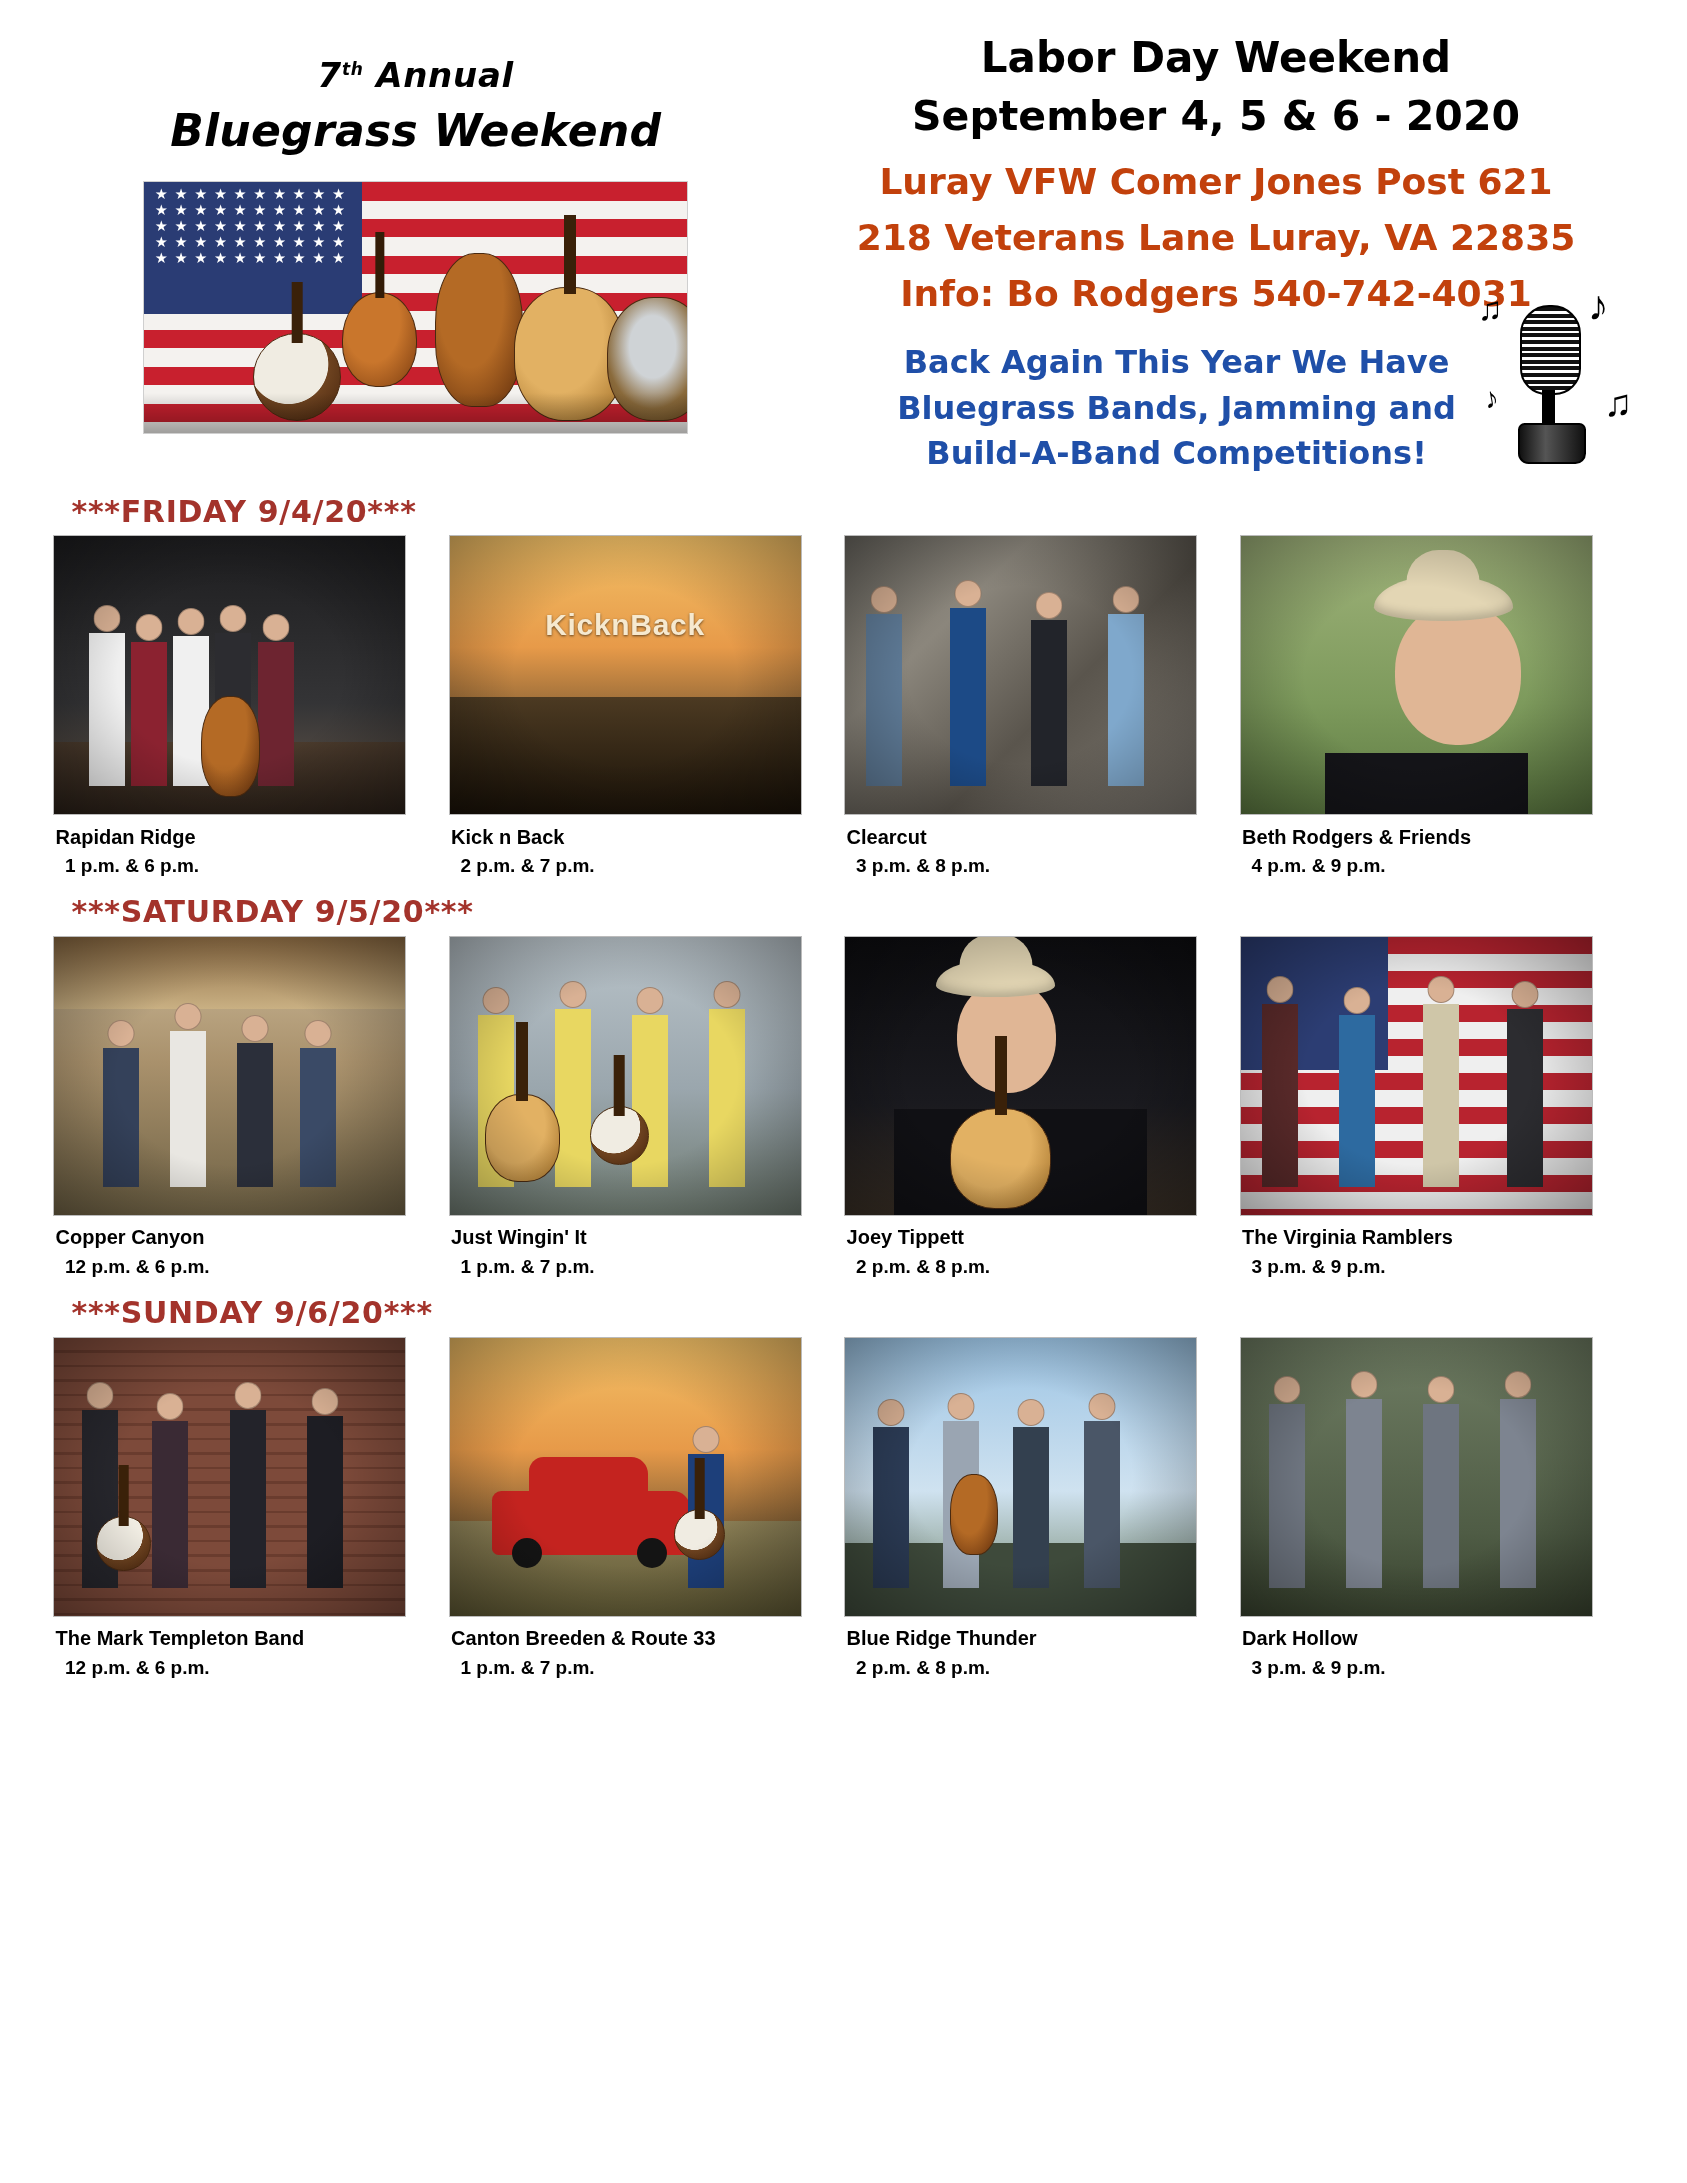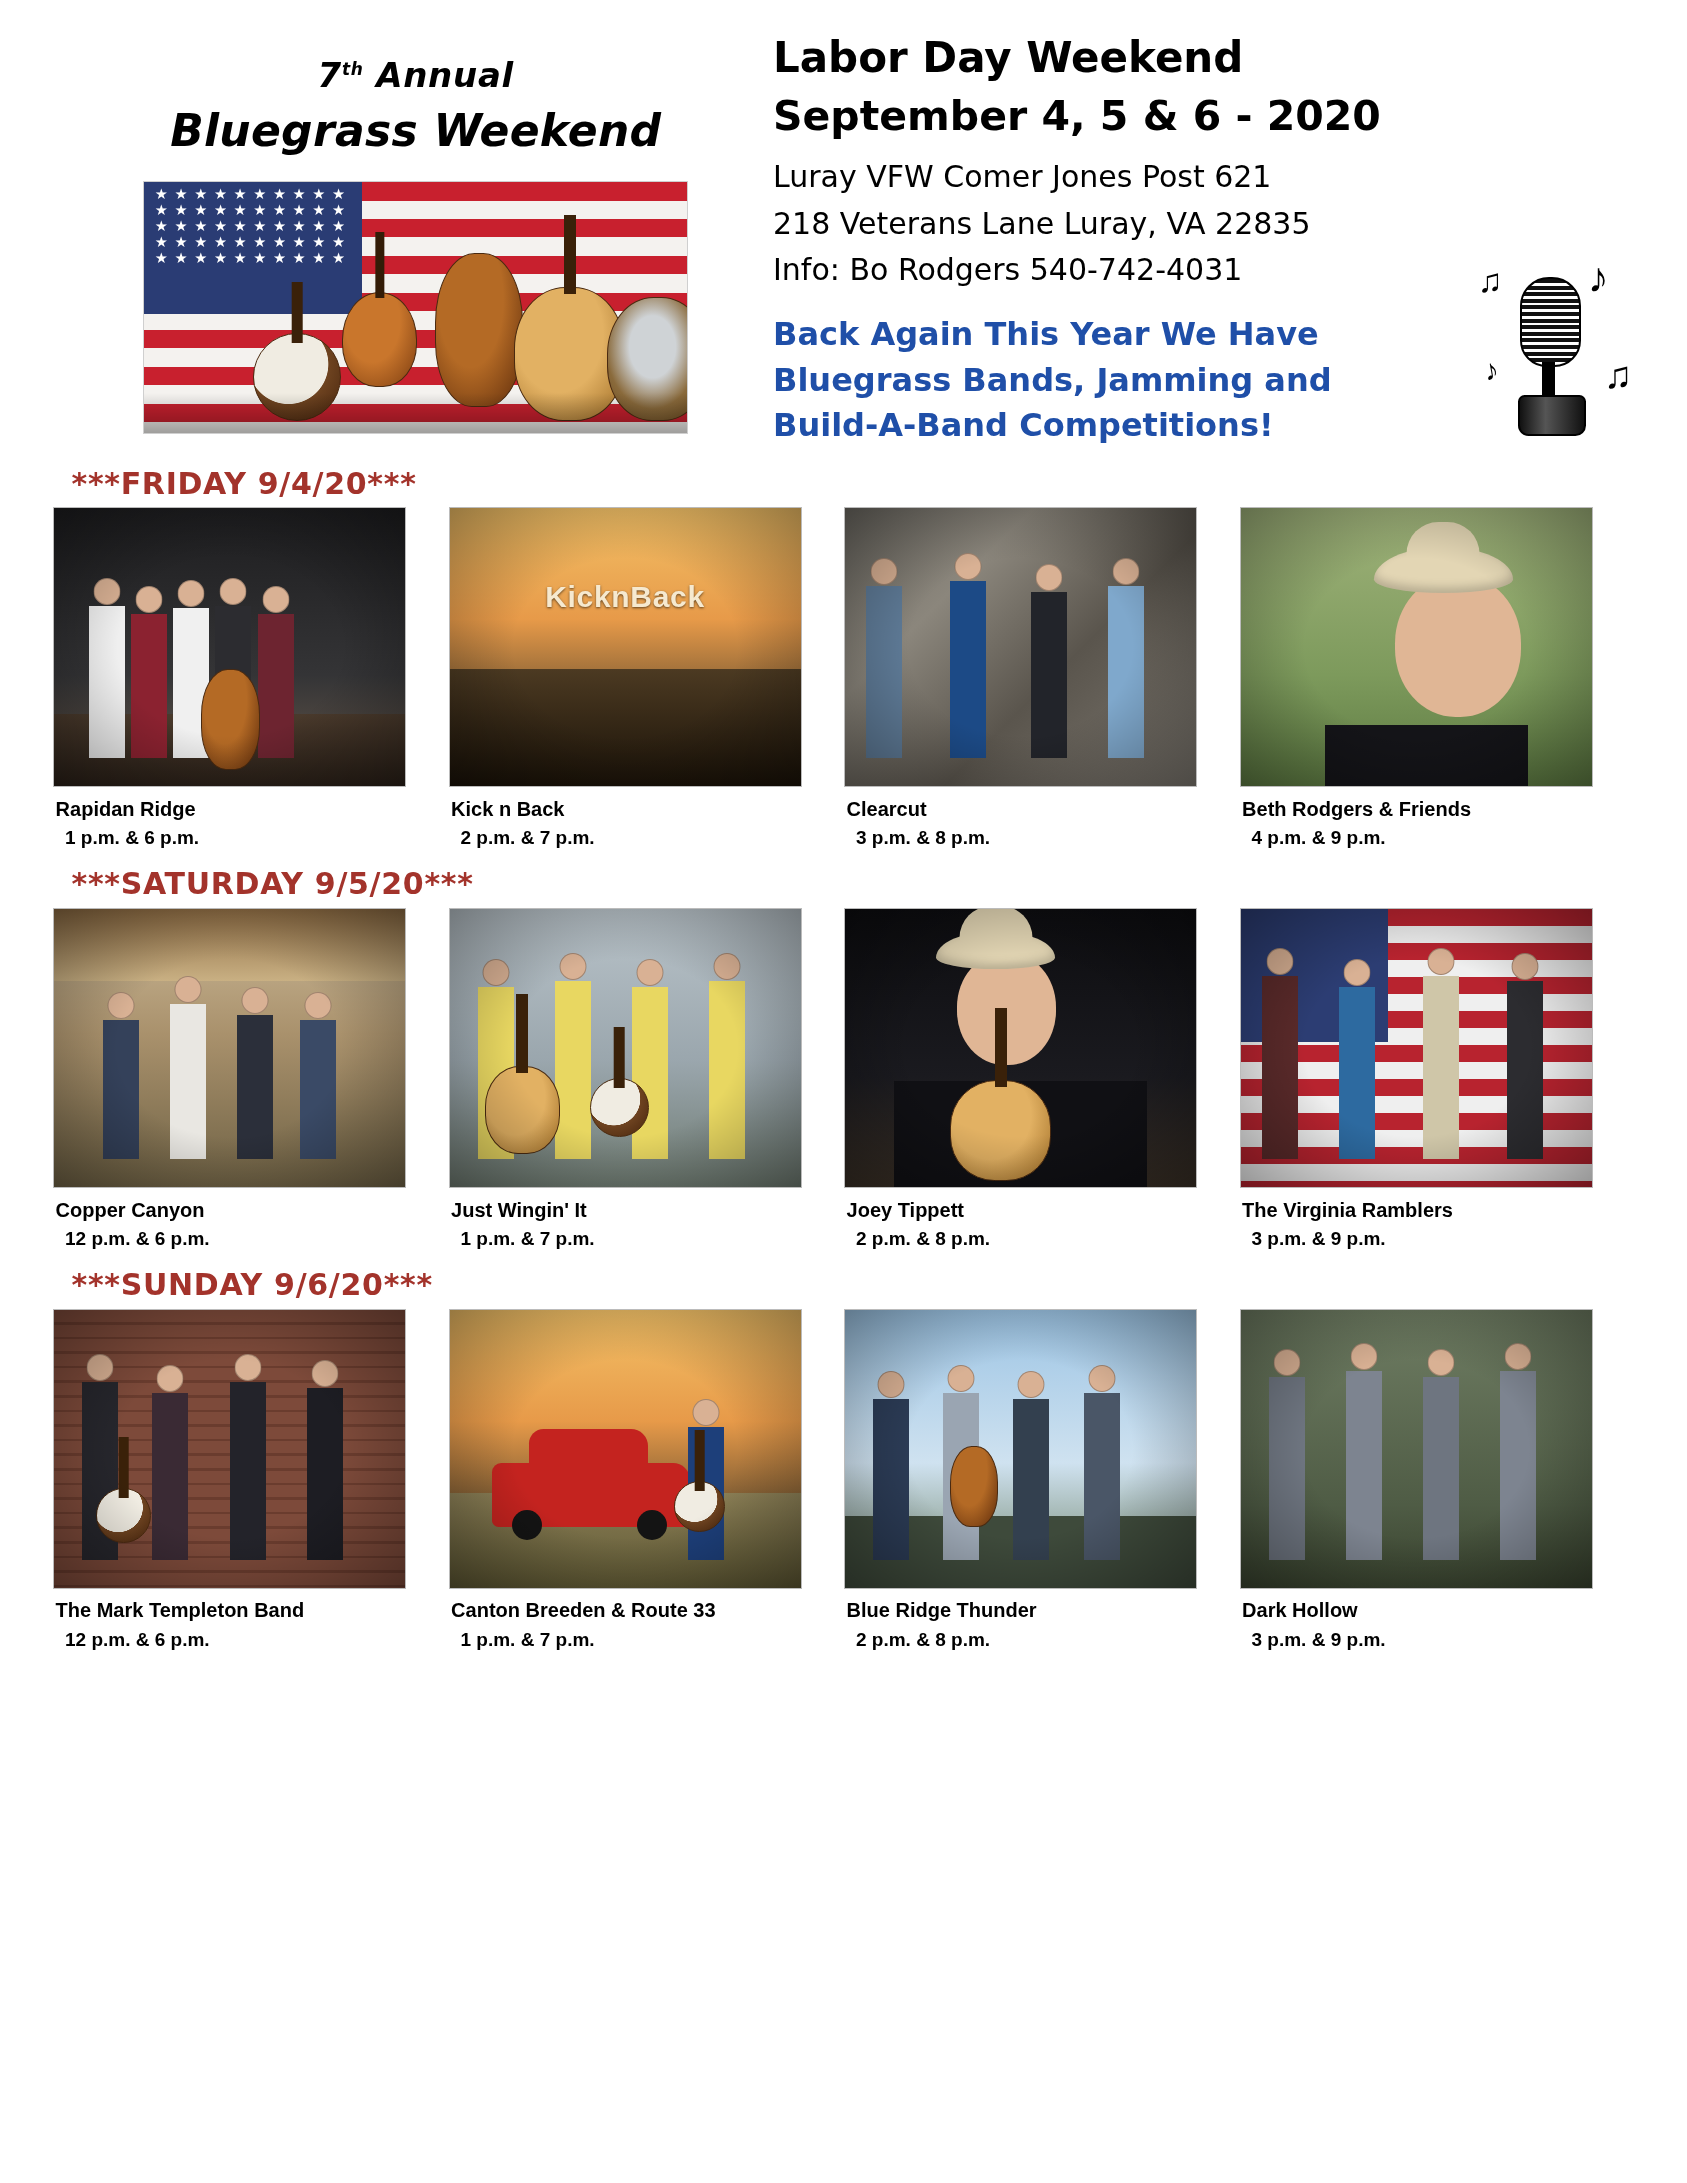--- a/index.html
+++ b/index.html
@@ -28,21 +28,21 @@
   .header-left {
     width: 701px;
     box-sizing: border-box;
     padding-left: 26.5px;
     text-align: center;
   }
   .header-right {
     flex: 1;
     box-sizing: border-box;
     padding-left: 20px;
-    text-align: left;
+    text-align: center;
     position: relative;
   }
 
   .annual-line {
     font-family: "DejaVu Sans", sans-serif;
     font-weight: bold;
     font-style: italic;
     font-size: 34px;
     letter-spacing: 0.7px;
     margin-top: 28px;
@@ -182,24 +182,24 @@
   }
   .evt-date {
     font-family: "DejaVu Sans", sans-serif;
     font-weight: bold;
     font-size: 41px;
     line-height: 1.2;
     margin-top: 9.3px;
   }
   .venue-line {
     font-family: "DejaVu Sans", sans-serif;
-    font-weight: normal;
-    font-size: 30px;
+    font-weight: bold;
+    font-size: 36px;
     line-height: 1.55;
-    color: #000000;
+    color: #c2410c;
     margin-top: 13.2px;
   }
   .proceeds {
     font-family: "DejaVu Sans", sans-serif;
     font-weight: bold;
     font-size: 32px;
     line-height: 1.35;
     color: #a42727;
     text-decoration: underline;
     text-underline-offset: 4px;

